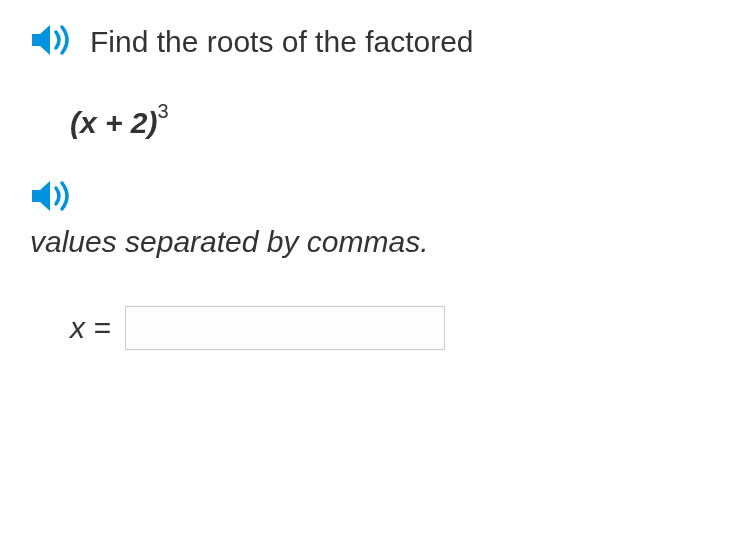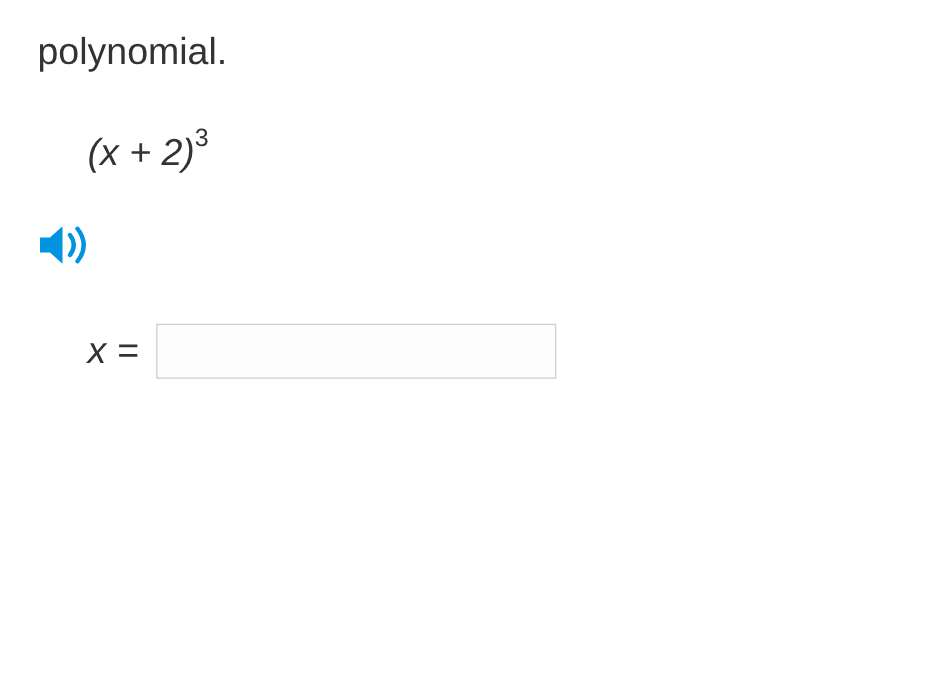--- a/index.html
+++ b/index.html
@@ -38,20 +38,21 @@
     }
     .polynomial {
       font-size: 30px;
       font-style: italic;
       font-family: Verdana, Geneva, sans-serif;
       margin: 38px 0 38px 40px;
       color: #333333;
     }
     .polynomial .base {
       display: inline;
+      font-weight: bold;
     }
     .polynomial .exponent {
       font-size: 20px;
       vertical-align: super;
       font-style: normal;
       position: relative;
       top: -4px;
     }
     .instruction-text {
       font-size: 30px;
@@ -86,35 +87,45 @@
     }
     .instruction-block .line1 {
       display: flex;
       align-items: center;
     }
   </style>
 </head>
 <body>
 
 <div class="question-block">
-  <div class="question-text">polynomial.</div>
+  <div class="line1">
+    <span class="speaker-icon">
+      <svg viewBox="0 0 50 36">
+        <path d="M 2 12 L 10 12 L 20 3 L 20 33 L 10 24 L 2 24 Z" fill="#0093e0"></path>
+        <path d="M 26 10 Q 32 18 26 26" stroke="#0093e0" stroke-width="3.5" fill="none" stroke-linecap="round"></path>
+        <path d="M 32 5 Q 42 18 32 31" stroke="#0093e0" stroke-width="3.5" fill="none" stroke-linecap="round"></path>
+      </svg>
+    </span>
+    <span class="question-text question-text-first">Find the roots of the factored</span>
+  </div>
 </div>
 
 <div class="polynomial">
   <span class="base">(x + 2)</span><span class="exponent">3</span>
 </div>
 
 <div class="instruction-block">
   <div class="line1">
     <span class="speaker-icon">
       <svg viewBox="0 0 50 36">
         <path d="M 2 12 L 10 12 L 20 3 L 20 33 L 10 24 L 2 24 Z" fill="#0093e0"></path>
         <path d="M 26 10 Q 32 18 26 26" stroke="#0093e0" stroke-width="3.5" fill="none" stroke-linecap="round"></path>
         <path d="M 32 5 Q 42 18 32 31" stroke="#0093e0" stroke-width="3.5" fill="none" stroke-linecap="round"></path>
       </svg>
     </span>
   </div>
+  <div class="instruction-text">values separated by commas.</div>
 </div>
 
 <div class="answer-row">
   <span class="answer-label">x =</span>
   <input type="text" class="answer-input" value="" style="">
 </div>
 
 </body></html>

